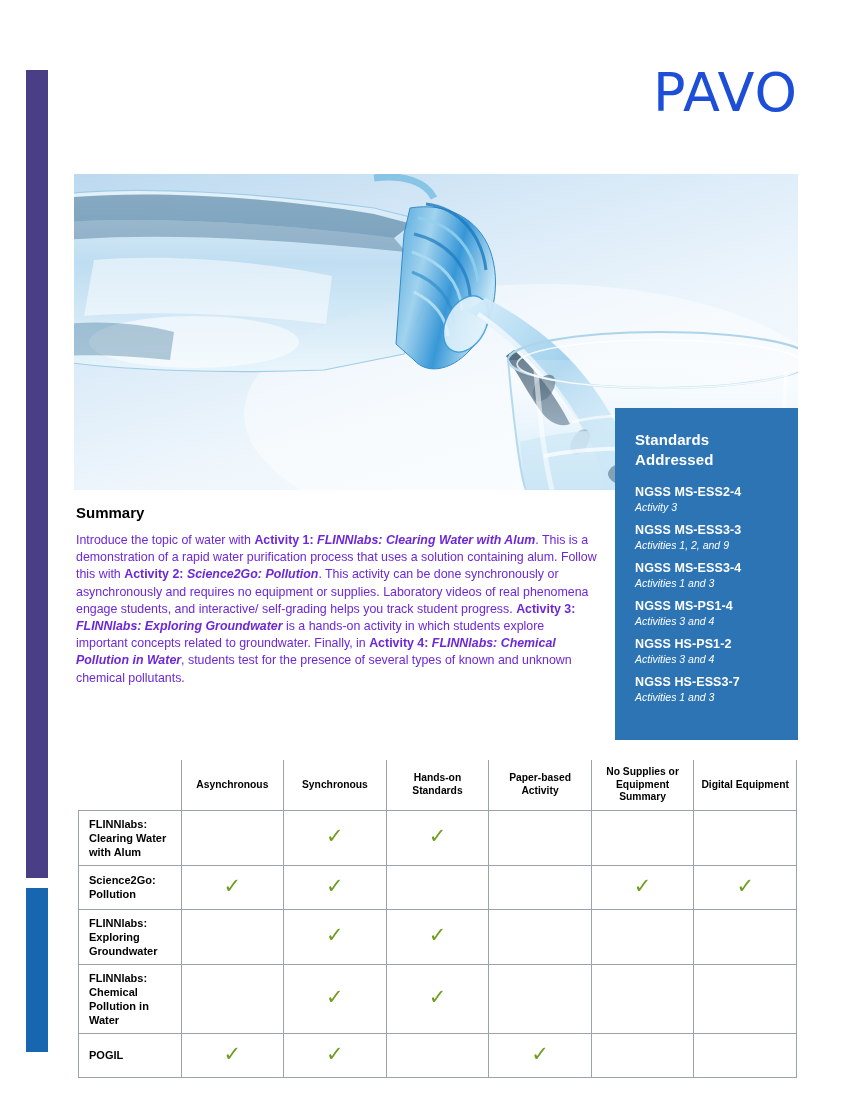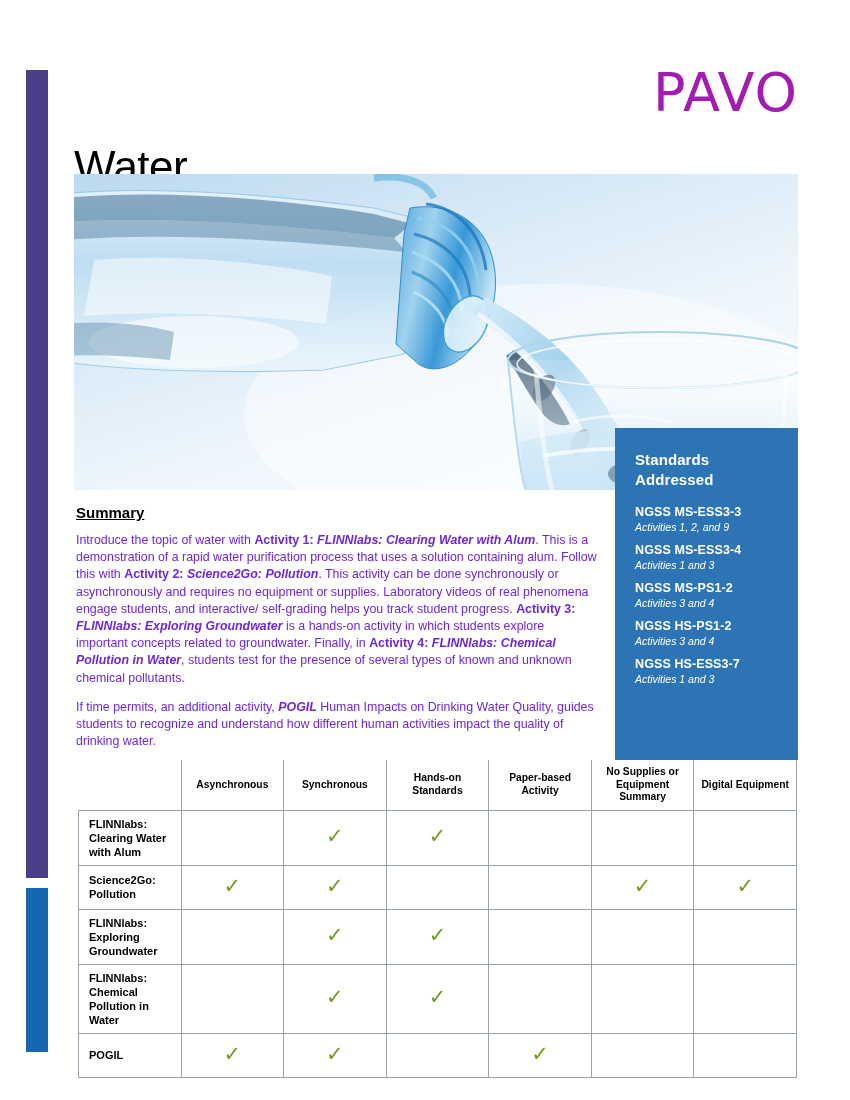--- a/index.html
+++ b/index.html
@@ -62,21 +62,21 @@
     left: 74px; top: 174px;
     width: 724px; height: 316px;
     overflow: hidden;
     background: linear-gradient(160deg,#cfe3f3 0%, #e8f2fa 45%, #f4f9fd 100%);
   }
   .hero svg { display:block; width:100%; height:100%; }
 
   
   .standards {
     position: absolute;
-    left: 615px; top: 428px;
+    left: 615px; top: 408px;
     width: 183px; height: 332px;
     background: #2d74b5;
     color: #ffffff;
     padding: 22px 0 0 20px;
   }
   .standards h2 {
     margin: 0 0 14px 0;
     font-size: 15px;
     font-weight: bold;
     line-height: 1.35;
@@ -96,21 +96,20 @@
     margin-top: 1px;
   }
 
   
   .summary-head {
     position: absolute;
     left: 76px; top: 492px;
     font-size: 15px;
     font-weight: bold;
     color: #000;
-    text-decoration: underline;
   }
   .summary-body {
     position: absolute;
     left: 76px; top: 532px;
     width: 522px;
     font-size: 12.4px;
     line-height: 17.2px;
     color: #6d28d9;
     text-align: left;
   }
@@ -170,23 +169,22 @@
   .check.empty { visibility: hidden; }
 </style>
 </head>
 <body>
 
 <div id="page">
 
   <div class="rail-purple" style="background: rgb(74, 63, 134);"></div>
   <div class="rail-blue" style="background: rgb(22, 103, 176);"></div>
 
-  <div class="logo" style="color: #a21caf;">PAVO</div>
-
-  <h1 class="page-title">Water</h1>
+  <div class="logo" style="color: #1d4ed8;">PAVO</div>
+
 
   <div class="hero">
     <svg viewBox="0 0 724 316" preserveAspectRatio="none">
       <defs>
         <linearGradient id="bgGrad" x1="0" y1="0" x2="0.7" y2="1">
           <stop offset="0%" stop-color="#bcd9ef"></stop>
           <stop offset="35%" stop-color="#d7e9f7"></stop>
           <stop offset="70%" stop-color="#eef6fc"></stop>
           <stop offset="100%" stop-color="#f7fbfe"></stop>
         </linearGradient>
@@ -266,45 +264,48 @@
       </g>
     </svg>
   </div>
 
   <aside class="standards" style="background: rgb(45, 116, 181);">
     <h2>
       <span>Standards</span><br>
       <span>Addressed</span>
     </h2>
     <div class="std-item">
+      <div class="std-code">NGSS MS-ESS2-4</div>
+      <div class="std-sub">Activity 3</div>
+    </div>
+    <div class="std-item">
       <div class="std-code">NGSS MS-ESS3-3</div>
       <div class="std-sub">Activities 1, 2, and 9</div>
     </div>
     <div class="std-item">
       <div class="std-code">NGSS MS-ESS3-4</div>
       <div class="std-sub">Activities 1 and 3</div>
     </div>
     <div class="std-item">
-      <div class="std-code">NGSS MS-PS1-2</div>
+      <div class="std-code">NGSS MS-PS1-4</div>
       <div class="std-sub">Activities 3 and 4</div>
     </div>
     <div class="std-item">
       <div class="std-code">NGSS HS-PS1-2</div>
       <div class="std-sub">Activities 3 and 4</div>
     </div>
     <div class="std-item">
       <div class="std-code">NGSS HS-ESS3-7</div>
       <div class="std-sub">Activities 1 and 3</div>
     </div>
   </aside>
 
   <h2 class="summary-head">Summary</h2>
   <div class="summary-body">
     <p>Introduce the topic of water with <b>Activity 1:</b> <span class="bi">FLINNlabs: Clearing Water with Alum</span>. This is a demonstration of a rapid water purification process that uses a solution containing alum. Follow this with <b>Activity 2:</b> <span class="bi">Science2Go: Pollution</span>. This activity can be done synchronously or asynchronously and requires no equipment or supplies. Laboratory videos of real phenomena engage students, and interactive/ self-grading helps you track student progress. <b>Activity 3:</b> <span class="bi">FLINNlabs: Exploring Groundwater</span> is a hands-on activity in which students explore important concepts related to groundwater. Finally, in <b>Activity 4:</b> <span class="bi">FLINNlabs: Chemical Pollution in Water</span>, students test for the presence of several types of known and unknown chemical pollutants.</p>
-    <p>If time permits, an additional activity, <span class="bi">POGIL</span> Human Impacts on Drinking Water Quality, guides students to recognize and understand how different human activities impact the quality of drinking water.</p>
   </div>
 
   <table class="matrix">
     <thead>
       <tr>
         <th class="corner"></th>
         <th>Asynchronous</th>
         <th>Synchronous</th>
         <th>Hands-on Standards</th>
         <th>Paper-based Activity</th>

